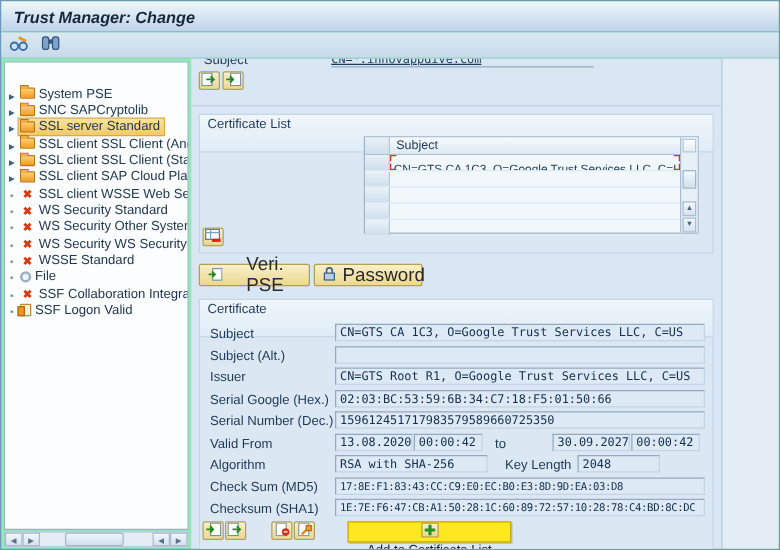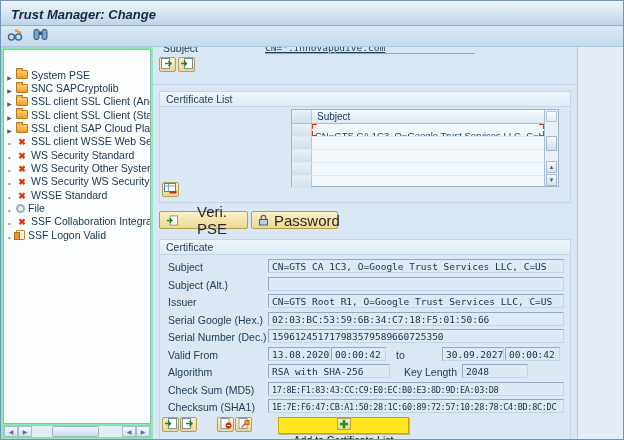--- a/index.html
+++ b/index.html
@@ -58,21 +58,21 @@
     border-bottom:1px solid #c2d4e4;}
   .ownpse .lab{position:absolute;left:10px;top:-5px;font-size:10.5px;}
   .ownpse .val{position:absolute;left:112px;top:-5px;width:210px;font-size:9.5px;
     font-family:"DejaVu Sans Mono",monospace;color:#1c3c5e;text-decoration:underline;
     border-bottom:1px solid #93a9bf;}
   .iconbtn{position:absolute;width:17px;height:15px;padding:0;cursor:pointer;border-radius:2px;
     background:linear-gradient(#f8f0ca,#ead795);border:1px solid #b3a055;
     display:flex;align-items:center;justify-content:center;}
   
   .group{position:absolute;left:6px;width:412px;background:#dbe8f4;border:1px solid #c4d6e6;}
-  .ghead{height:15px;background:linear-gradient(#f0f6fb,#dfecf6);border-bottom:1px solid #c4d6e6;
+  .ghead{height:30px;background:linear-gradient(#f0f6fb,#dfecf6);border-bottom:1px solid #c4d6e6;
     font-size:10.5px;color:#1c3a5a;line-height:15px;padding-left:6px;}
   .g-list{top:44px;height:112px;}
   .g-cert{top:192px;height:210px;border-bottom:none;}
   
   .tbl{position:absolute;left:131px;top:17px;width:268px;height:78px;background:#f2f7fb;
     border:1px solid #9db3c8;}
   .tblhead{height:14px;display:flex;border-bottom:1px solid #a9bed2;}
   .selcell{width:20px;flex:0 0 20px;background:linear-gradient(#e9f1f7,#cfdfec);
     border-right:1px solid #b5c8da;}
   .headcell{flex:1;background:linear-gradient(#f6fafd,#dde9f3);font-size:10px;color:#203c58;
@@ -161,20 +161,27 @@
     </div>
     <div class="trow">
       <span class="exp"></span>
       <span class="hl">
           <span class="ic-folder"></span>
           <span class="tlabel">SNC SAPCryptolib</span>
         </span>
     </div>
     <div class="trow">
       <span class="exp"></span>
+      <span class="hl sel">
+          <span class="ic-folder"></span>
+          <span class="tlabel">SSL server Standard</span>
+        </span>
+    </div>
+    <div class="trow">
+      <span class="exp"></span>
       <span class="hl">
           <span class="ic-folder"></span>
           <span class="tlabel">SSL client SSL Client (Anonym</span>
         </span>
     </div>
     <div class="trow">
       <span class="exp"></span>
       <span class="hl">
           <span class="ic-folder"></span>
           <span class="tlabel">SSL client SSL Client (Standa</span>

